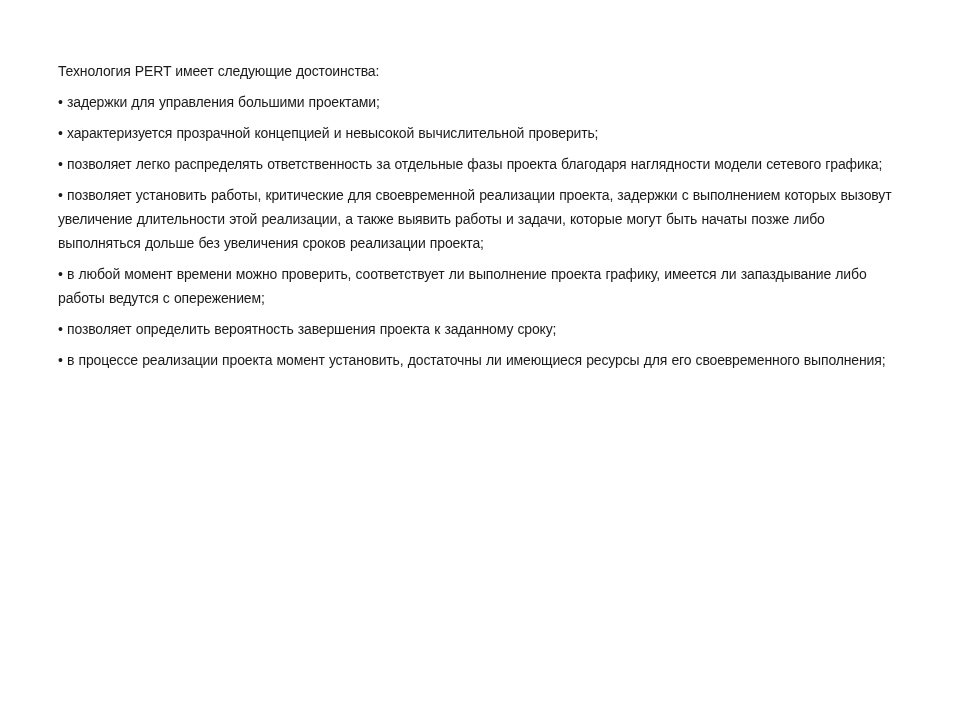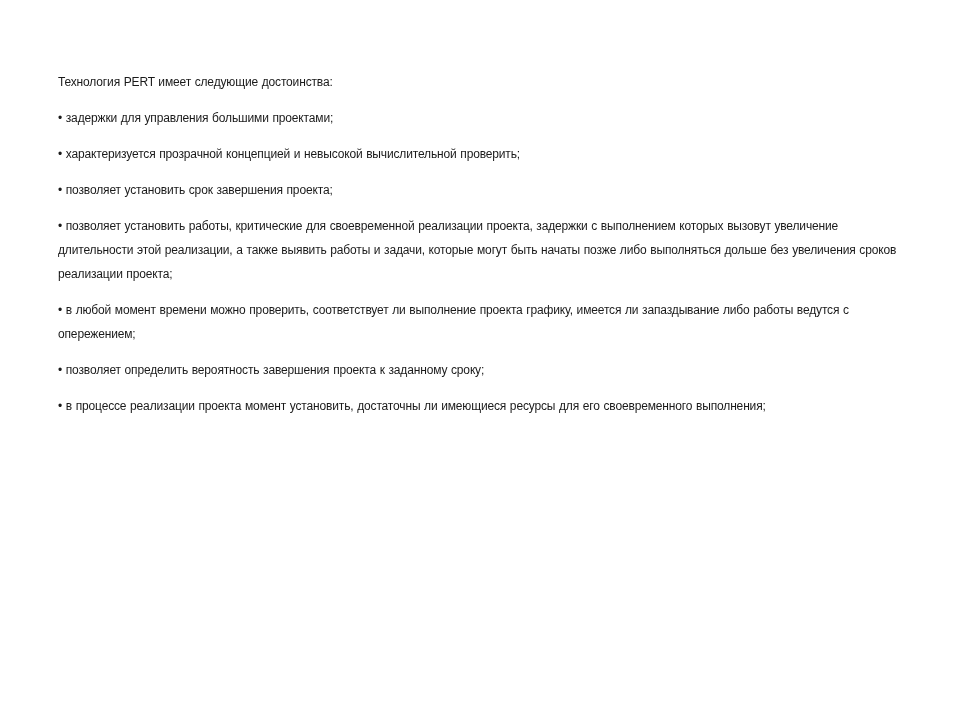--- a/index.html
+++ b/index.html
@@ -15,44 +15,44 @@
       font-family: "Liberation Sans", sans-serif;
       color: #1a1a1a;
     }
     .slide {
       position: absolute;
       left: 58px;
       top: 58px;
       width: 850px;
     }
     .para {
-      font-size: 12px;
+      font-size: 14px;
       line-height: 24px;
-      margin: 12px 0 7px 0;
+      margin: 1px 0 7px 0;
       letter-spacing: -0.15px;
       word-spacing: 0.5px;
     }
     .bullet {
       display: inline;
     }
   </style>
 </head>
 <body>
 
 <div class="slide">
   <p class="para">Технология PERT имеет следующие достоинства:</p>
 
   <p class="para"><span class="bullet">•</span> <span>задержки для управления большими проектами;</span></p>
 
   <p class="para"><span class="bullet">•</span> <span>характеризуется прозрачной концепцией и невысокой вычислительной проверить;</span></p>
 
 
 
+  <p class="para"><span class="bullet">•</span> <span>позволяет легко распределять ответственность за отдельные фазы проекта благодаря наглядности модели сетевого графика;</span></p>
 
-  <p class="para"><span class="bullet">•</span> <span>позволяет установить срок завершения проекта;</span></p>
 
   <p class="para"><span class="bullet">•</span> <span>позволяет установить работы, критические для своевременной реализации проекта, задержки с выполнением которых вызовут увеличение длительности этой реализации, а также выявить работы и задачи, которые могут быть начаты позже либо выполняться дольше без увеличения сроков реализации проекта;</span></p>
 
   <p class="para"><span class="bullet">•</span> <span>в любой момент времени можно проверить, соответствует ли выполнение проекта графику, имеется ли запаздывание либо работы ведутся с опережением;</span></p>
 
   <p class="para"><span class="bullet">•</span> <span>позволяет определить вероятность завершения проекта к заданному сроку;</span></p>
 
 
   <p class="para"><span class="bullet">•</span> <span>в процессе реализации проекта момент установить, достаточны ли имеющиеся ресурсы для его своевременного выполнения;</span></p>
 

